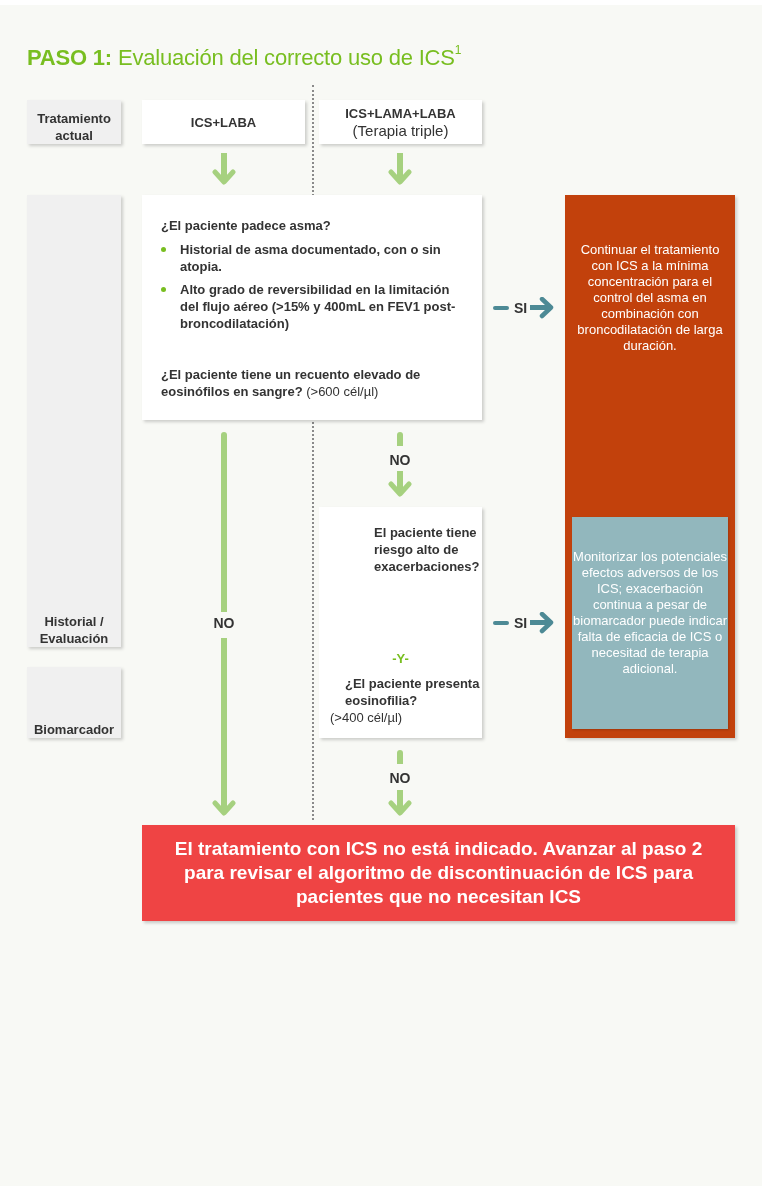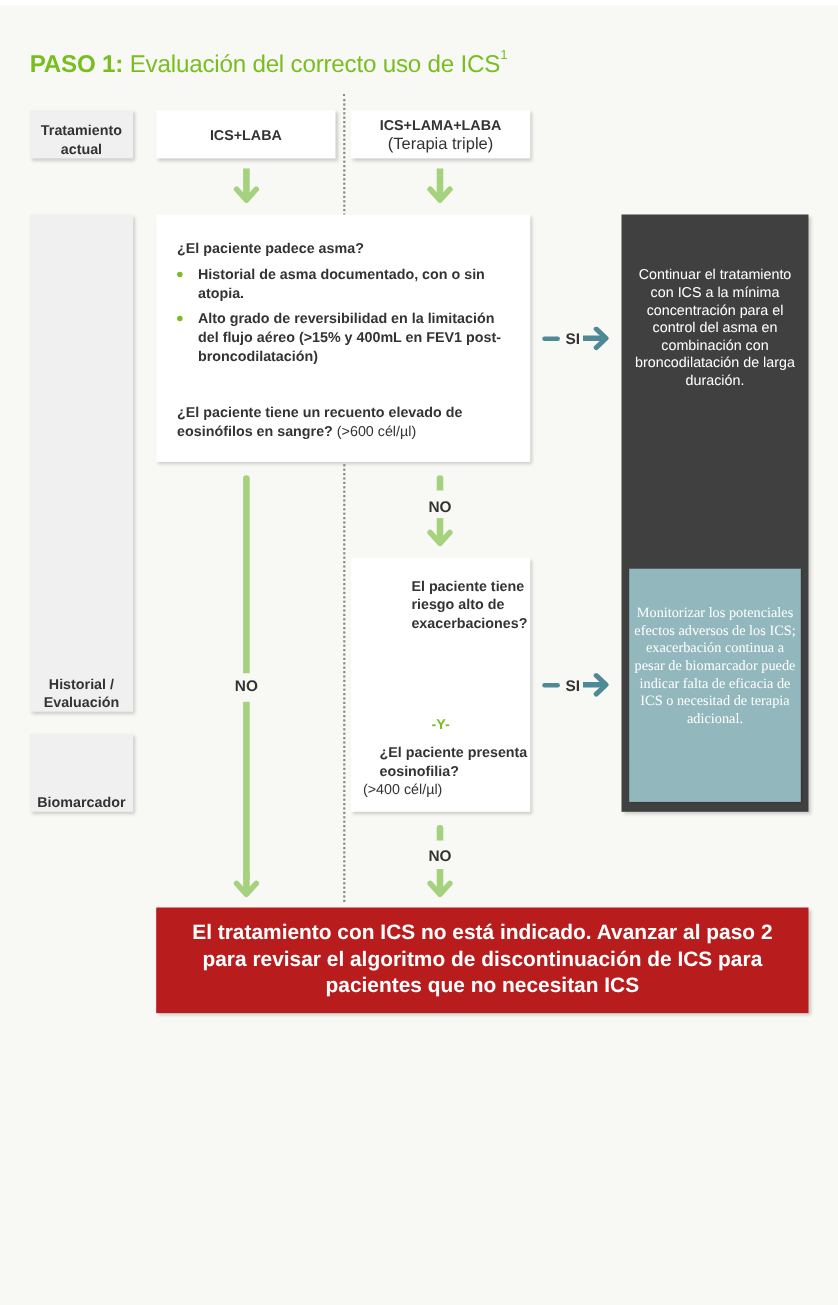--- a/index.html
+++ b/index.html
@@ -15,28 +15,28 @@
   .card { background:#ffffff; box-shadow:2px 2px 3px rgba(0,0,0,0.18); }
   .head-card { display:flex; flex-direction:column; align-items:center; justify-content:center; text-align:center; }
   .head-card .main { font-weight:bold; font-size:13px; }
   .head-card .sub { font-size:15px; margin-top:1px;text-align:right; }
   .dotline { left:312px; width:0; border-left:2px dotted #8a8a8a; }
   .q { font-weight:bold; font-size:13px; line-height:17px; }
   .txt { font-size:13px; line-height:17px; }
   ul.b { list-style:none; margin:0; padding:0; }
   ul.b li { position:relative; padding-left:19px; font-size:13px; line-height:17px; margin-bottom:6px;font-weight:bold; }
   ul.b li::before { content:""; position:absolute; left:0; top:6px; width:5px; height:5px; border-radius:50%; background:#78be20; }
-  .teal-outer { background:#404040; box-shadow:2px 2px 3px rgba(0,0,0,0.18); }
+  .teal-outer { background:#c2410c; box-shadow:2px 2px 3px rgba(0,0,0,0.18); }
   .teal-inner { background:#92b7bd; box-shadow:1px 1px 2px rgba(0,0,0,0.18); }
   .white-center { color:#ffffff; font-size:13px; line-height:16px; text-align:center; }
   .vline { background:#a6d17f; width:6px; }
   .label { font-weight:bold; font-size:14px; color:#333; text-align:center; }
   .si { display:flex; align-items:center; font-weight:bold; font-size:14px; color:#333; }
   .si .dash { width:16px; height:4px; background:#4d8a95; border-radius:2px; margin-right:5px; }
-  .green-final { background:#b91c1c; box-shadow:2px 2px 3px rgba(0,0,0,0.2); color:#fff; font-weight:bold;
+  .green-final { background:#ef4444; box-shadow:2px 2px 3px rgba(0,0,0,0.2); color:#fff; font-weight:bold;
                  font-size:19px; line-height:24px; text-align:center; display:flex; align-items:center; justify-content:center; }
   .and { color:#78be20; font-weight:bold; font-size:13px; text-align:center; }
 </style>
 </head>
 <body>
 
 <div class="page">
 
   <div class="abs title">
     <b>PASO 1:</b><span> Evaluación del correcto uso de ICS</span><sup>1</sup>
@@ -86,21 +86,21 @@
     <span class="dash"></span>
     <span>SI</span>
     <svg width="26" height="22" style="margin-left:3px;">
       <rect x="0" y="8" width="18" height="5" fill="#4d8a95"></rect>
       <polyline points="12,2 21,10.5 12,19" fill="none" stroke="#4d8a95" stroke-width="4.5" stroke-linecap="round" stroke-linejoin="round"></polyline>
     </svg>
   </div>
 
   <div class="abs teal-outer" style="left:565px;top:190px;width:170px;height:543px;">
     <div class="abs white-center" style="left:6px;top:47px;width:158px;">Continuar el tratamiento con ICS a la mínima concentración para el control del asma en combinación con broncodilatación de larga duración.</div>
-    <div class="abs teal-inner" style="left:7px;top:322px;width:156px;height:212px;font-family:Liberation Serif, serif;">
+    <div class="abs teal-inner" style="left:7px;top:322px;width:156px;height:212px;">
       <div class="abs white-center" style="left:0;top:32px;width:156px;">Monitorizar los potenciales efectos adversos de los ICS; exacerbación continua a pesar de biomarcador puede indicar falta de eficacia de ICS o necesitad de terapia adicional.</div>
     </div>
   </div>
 
   <div class="abs vline" style="left:221px;top:427px;height:180px;border-radius:3px 3px 0 0;"></div>
   <div class="abs label" style="left:203px;top:610px;width:42px;">NO</div>
   <div class="abs vline" style="left:221px;top:633px;height:162px;"></div>
   <svg class="abs" style="left:212px;top:788px;" width="24" height="24">
     <polyline points="3,10 12,20 21,10" fill="none" stroke="#a6d17f" stroke-width="5" stroke-linecap="round" stroke-linejoin="round"></polyline>
     <rect x="9" y="0" width="6" height="16" fill="#a6d17f"></rect>

